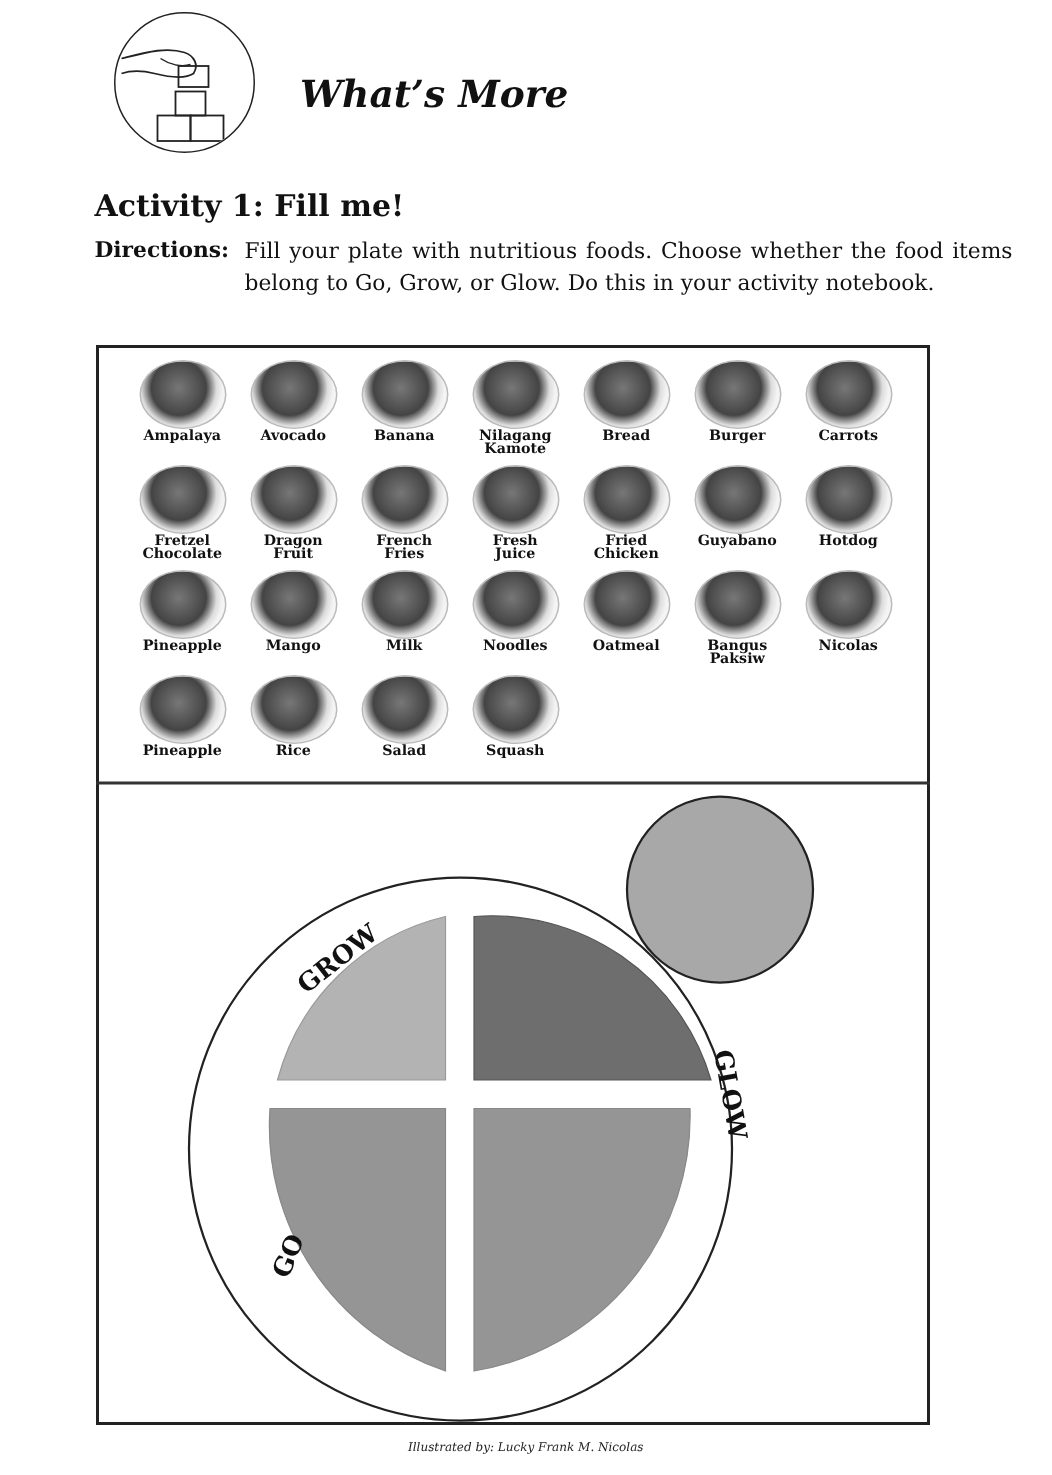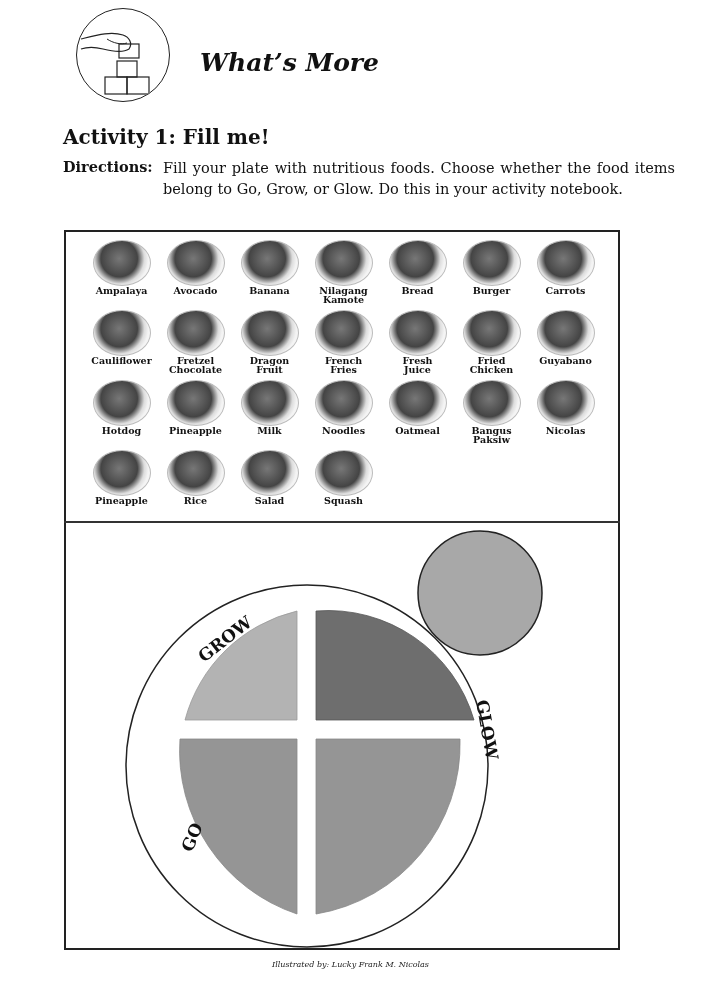--- a/index.html
+++ b/index.html
@@ -68,24 +68,20 @@
       <div class="pic"></div>
       <div class="lbl">Burger</div>
     </div>
   <div class="food">
       <div class="pic"></div>
       <div class="lbl">Carrots</div>
     </div>
 
   <div class="food">
       <div class="pic"></div>
-      <div class="lbl">Cauliflower</div>
-    </div>
-  <div class="food">
-      <div class="pic"></div>
       <div class="lbl">Fretzel
 Chocolate</div>
     </div>
   <div class="food">
       <div class="pic"></div>
       <div class="lbl">Dragon
 Fruit</div>
     </div>
   <div class="food">
       <div class="pic"></div>
@@ -107,20 +103,24 @@
       <div class="pic"></div>
       <div class="lbl">Guyabano</div>
     </div>
   <div class="food">
       <div class="pic"></div>
       <div class="lbl">Hotdog</div>
     </div>
   <div class="food">
       <div class="pic"></div>
       <div class="lbl">Pineapple</div>
+    </div>
+  <div class="food">
+      <div class="pic"></div>
+      <div class="lbl">Mango</div>
     </div>
   <div class="food">
       <div class="pic"></div>
       <div class="lbl">Milk</div>
     </div>
   <div class="food">
       <div class="pic"></div>
       <div class="lbl">Noodles</div>
     </div>
   <div class="food">

